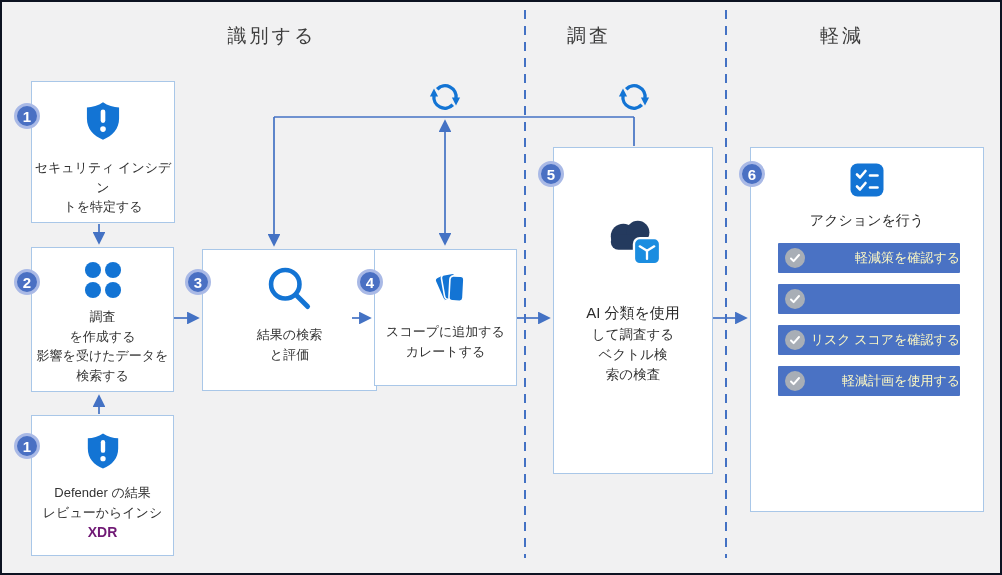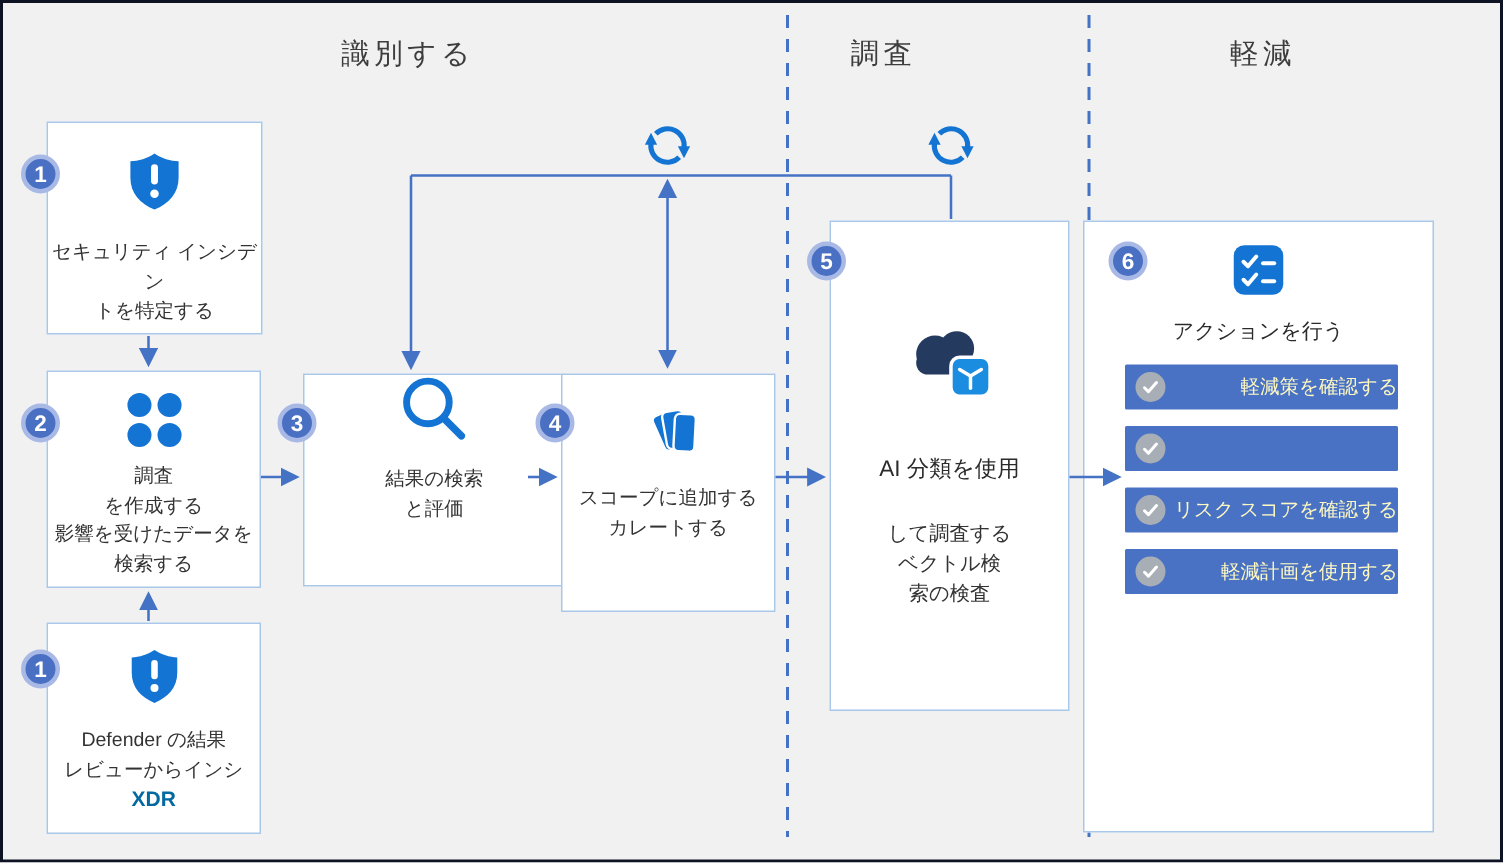--- a/index.html
+++ b/index.html
@@ -15,31 +15,31 @@
   }
   .divider{
     position:absolute;top:8px;height:548px;width:2px;
     background:repeating-linear-gradient(to bottom,#4472c4 0 9px,transparent 9px 16px);
   }
   .node{
     position:absolute;background:#fff;border:1px solid #a9c7e8;
     display:flex;flex-direction:column;align-items:center;text-align:center;
   }
   .node-text{font-size:13px;line-height:1.5;color:#333;white-space:pre-line;}
-  .bold-line{font-size:14px;font-weight:bold;color:#0369a1;margin-top:2px;}
+  .bold-line{font-size:14px;font-weight:bold;color:#701a75;margin-top:2px;}
   .step-badge{
     position:absolute;width:26px;height:26px;border-radius:50%;
     background:#4a70c3;border:3px solid #a9b9e6;color:#fff;
     display:flex;align-items:center;justify-content:center;
     font-size:15px;font-weight:bold;z-index:5;
   }
   .overlay{position:absolute;left:0;top:0;z-index:3;pointer-events:none;}
   .icon-wrap{display:flex;align-items:center;justify-content:center;}
   .primary-line{font-size:15px;color:#2b2b2b;}
-  .secondary-lines{font-size:13.5px;margin-top:21px;}
+  .secondary-lines{font-size:13.5px;margin-top:0;}
   .take-action-title{font-size:14px;color:#2b2b2b;margin-top:14px;}
   .action-btn{
     position:absolute;left:27px;width:182px;height:30px;background:#4a72c4;
     display:flex;align-items:center;border-radius:1px;
   }
   .action-check{
     position:absolute;left:7px;top:5px;width:20px;height:20px;border-radius:50%;
     background:#a8aeb6;display:flex;align-items:center;justify-content:center;
   }
   .action-label{
@@ -94,33 +94,33 @@
         <rect x="-1.8" y="-8.5" width="3.6" height="10.5" rx="1.8" fill="#fff"></rect>
         <circle cx="0" cy="6.8" r="2.2" fill="#fff"></circle>
       </svg>
     </span>
     <div class="node-text" style="margin-top:13px;">Defender の結果
 レビューからインシ</div>
     <div class="bold-line">XDR</div>
   </div>
   <div class="step-badge" style="left:12px;top:431px;">1</div>
 
-  <div class="node" style="left:200px;top:247px;width:175px;height:142px;padding-top:0;">
+  <div class="node" style="left:200px;top:247px;width:175px;height:142px;padding-top:16px;">
     <span class="icon-wrap">
       <svg width="46" height="46" viewBox="-17 -17 34 34">
         <circle cx="-3.5" cy="-3.5" r="10.5" fill="none" stroke="#1374d4" stroke-width="3.4"></circle>
         <line x1="4.5" y1="4.5" x2="13" y2="13" stroke="#1374d4" stroke-width="3.6" stroke-linecap="round"></line>
       </svg>
     </span>
     <div class="node-text" style="margin-top:13px;">結果の検索
 と評価</div>
   </div>
   <div class="step-badge" style="left:183px;top:267px;">3</div>
 
-  <div class="node" style="left:372px;top:247px;width:143px;height:159px;padding-top:16px;">
+  <div class="node" style="left:372px;top:247px;width:143px;height:137px;padding-top:16px;">
     <span class="icon-wrap">
       <svg width="46" height="42" viewBox="-23 -21 46 42">
         <g fill="#1374d4" stroke="#fff" stroke-width="1.6">
           <rect x="-7.5" y="-12.5" width="14" height="25" rx="3.5" transform="rotate(-24)"></rect>
           <rect x="-7" y="-12.5" width="14" height="25" rx="3.5" transform="rotate(-10) translate(4,0)"></rect>
           <rect x="-6.5" y="-12.5" width="14" height="25" rx="3.5" transform="rotate(3) translate(10,1)"></rect>
         </g>
       </svg>
     </span>
     <div class="node-text" style="margin-top:14px;">スコープに追加する
@@ -144,21 +144,21 @@
         </g>
       </svg>
     </span>
     <div class="node-text primary-line" style="margin-top:32px;text-align:center;">AI 分類を使用</div>
     <div class="node-text secondary-lines">して調査する
 ベクトル検
 索の検査</div>
   </div>
   <div class="step-badge" style="left:536px;top:159px;">5</div>
 
-  <div class="node" style="left:720px;top:145px;width:234px;height:408px;padding-top:14px;">
+  <div class="node" style="left:748px;top:145px;width:234px;height:365px;padding-top:14px;">
     <span class="icon-wrap">
       <svg width="36" height="36" viewBox="-18 -18 36 36">
         <rect x="-16.5" y="-16.5" width="33" height="33" rx="7" fill="#1374d4"></rect>
         <g stroke="#fff" stroke-width="2.6" fill="none" stroke-linecap="round" stroke-linejoin="round">
           <path d="M-10,-5.5 l3,3 l5.5,-6.5"></path>
           <line x1="3" y1="-4.5" x2="10.5" y2="-4.5"></line>
           <path d="M-10,6.5 l3,3 l5.5,-6.5"></path>
           <line x1="3" y1="7.5" x2="10.5" y2="7.5"></line>
         </g>
       </svg>

